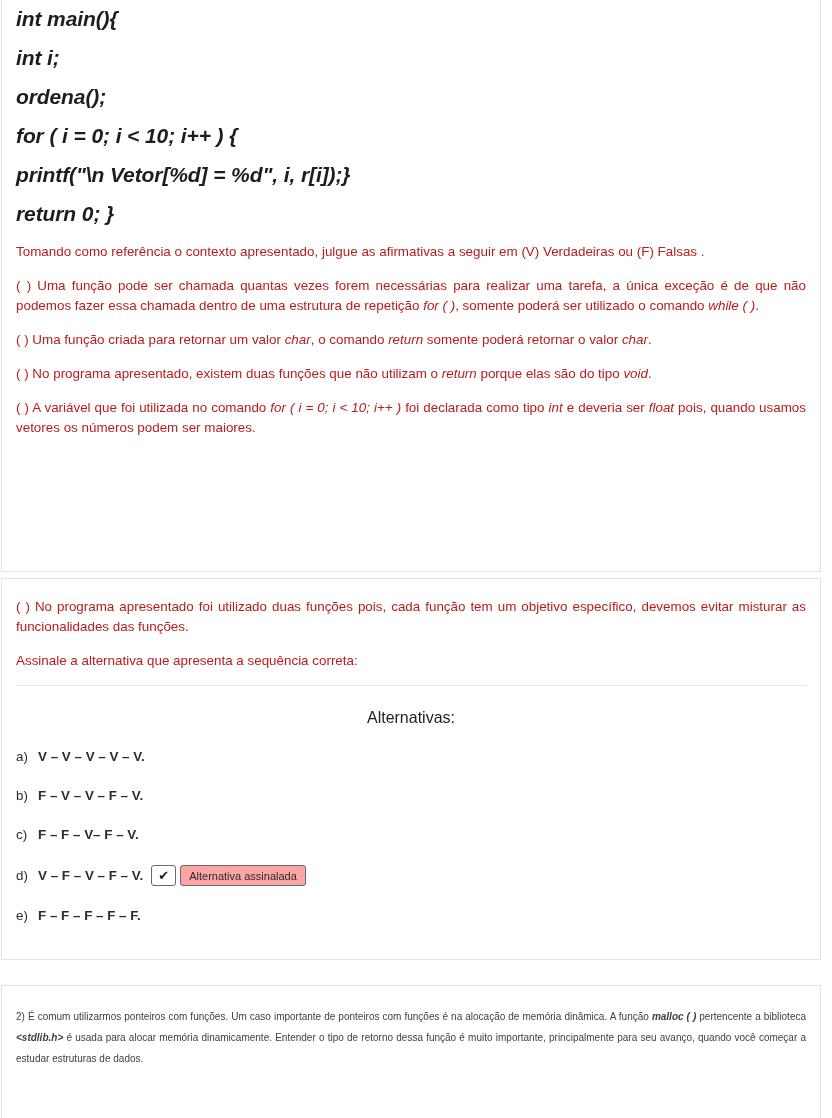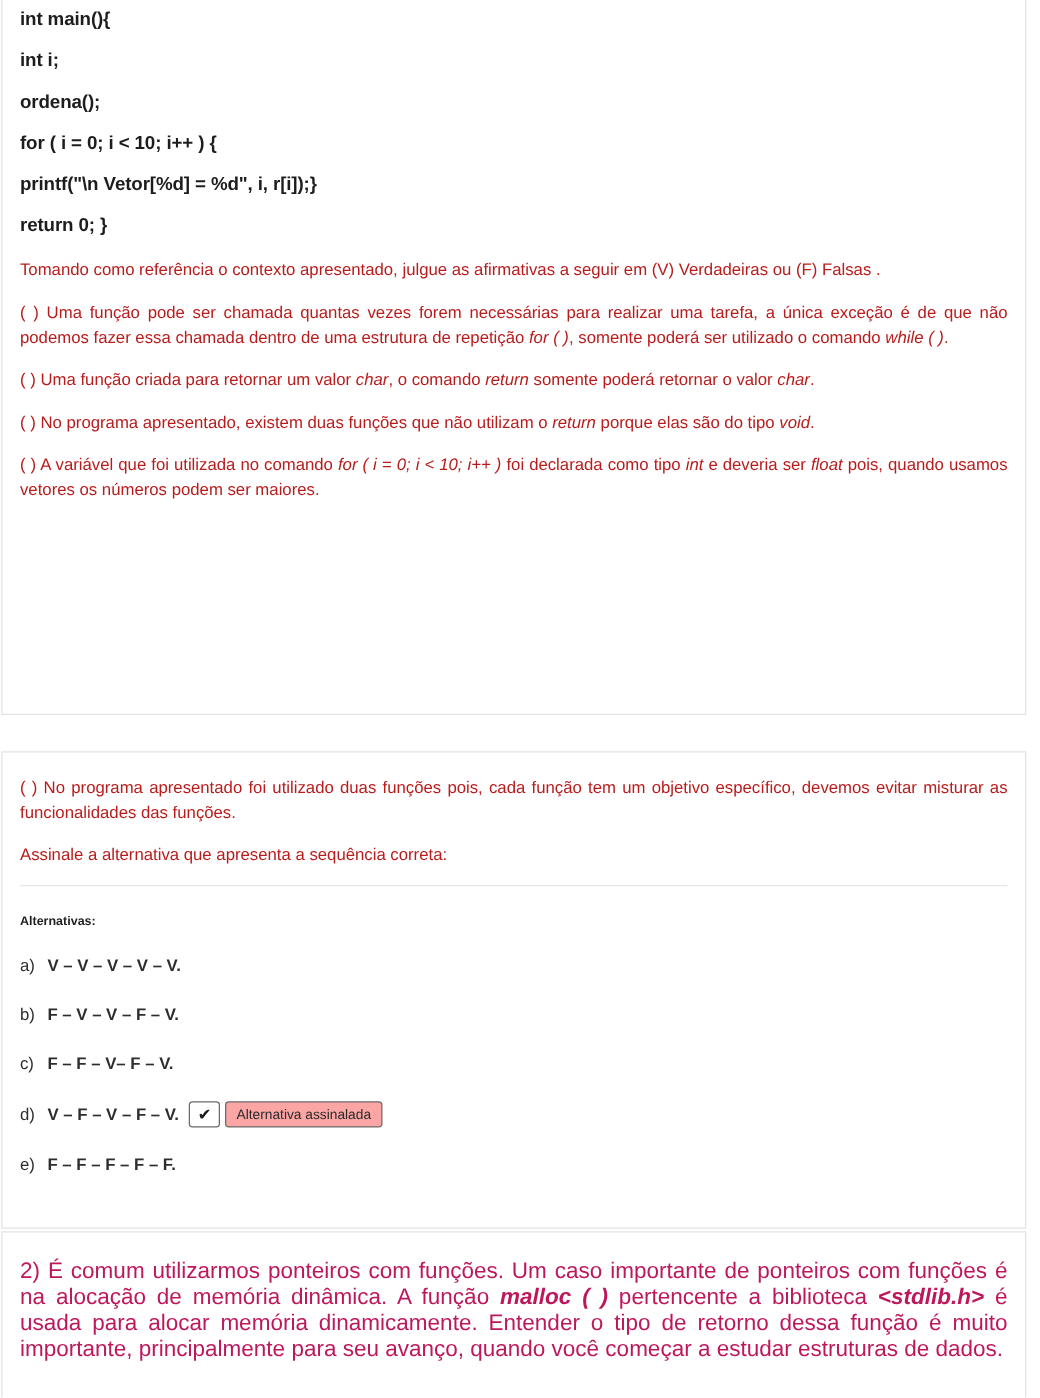--- a/index.html
+++ b/index.html
@@ -35,39 +35,39 @@
   }
 
   #card-question-1 {
     top: -2px;
     height: 574px;
     border-top: none;
   }
   #card-question-1b {
     top: 578px;
     height: 382px;
-    margin-top: 23px;
   }
   #card-question-2 {
     top: 985px;
     height: 150px;
   }
 
   .card-inner {
     padding: 0 14px;
   }
 
   
   .code-block {
     padding-top: 10px;
   }
   .code-line {
     font-family: "Liberation Sans", sans-serif;
     font-weight: bold;
-    font-size: 15px;
+    font-style: italic;
+    font-size: 21px;
     line-height: 1.0;
     color: #1d1d1d;
     margin: 0 0 18px 0;
     white-space: pre;
     letter-spacing: -0.1px;
   }
 
   
   .para {
     font-size: 13.4px;
@@ -87,24 +87,25 @@
   
   .divider {
     height: 1px;
     background: #e6e6e6;
     margin: 14px 0 0 0;
     border: none;
   }
 
   
   .alt-heading {
-    font-size: 10px;
-    font-weight: bold;
+    font-size: 16px;
+    font-weight: normal;
     color: #1f1f1f;
     margin: 23px 0 0 0;
+    text-align: center;
   }
   .alt-list {
     margin: 0;
     padding: 0;
     list-style: none;
   }
   .alt-item {
     display: flex;
     align-items: center;
     font-size: 13.4px;
@@ -151,23 +152,23 @@
     padding: 0 8px;
     margin-left: 4px;
     font-size: 11px;
     color: #2b2b2b;
     background: #fca5a5;
     white-space: nowrap;
   }
 
   
   .q2-para {
-    font-size: 18px;
+    font-size: 10px;
     line-height: 21px;
-    color: #be185d;
+    color: #404040;
     margin: 0;
     text-align: justify;
     text-justify: inter-word;
     padding-top: 20px;
   }
   .q2-num { }
   .q2-strong { font-weight: bold; font-style: italic; }
 </style>
 </head>
 <body>

